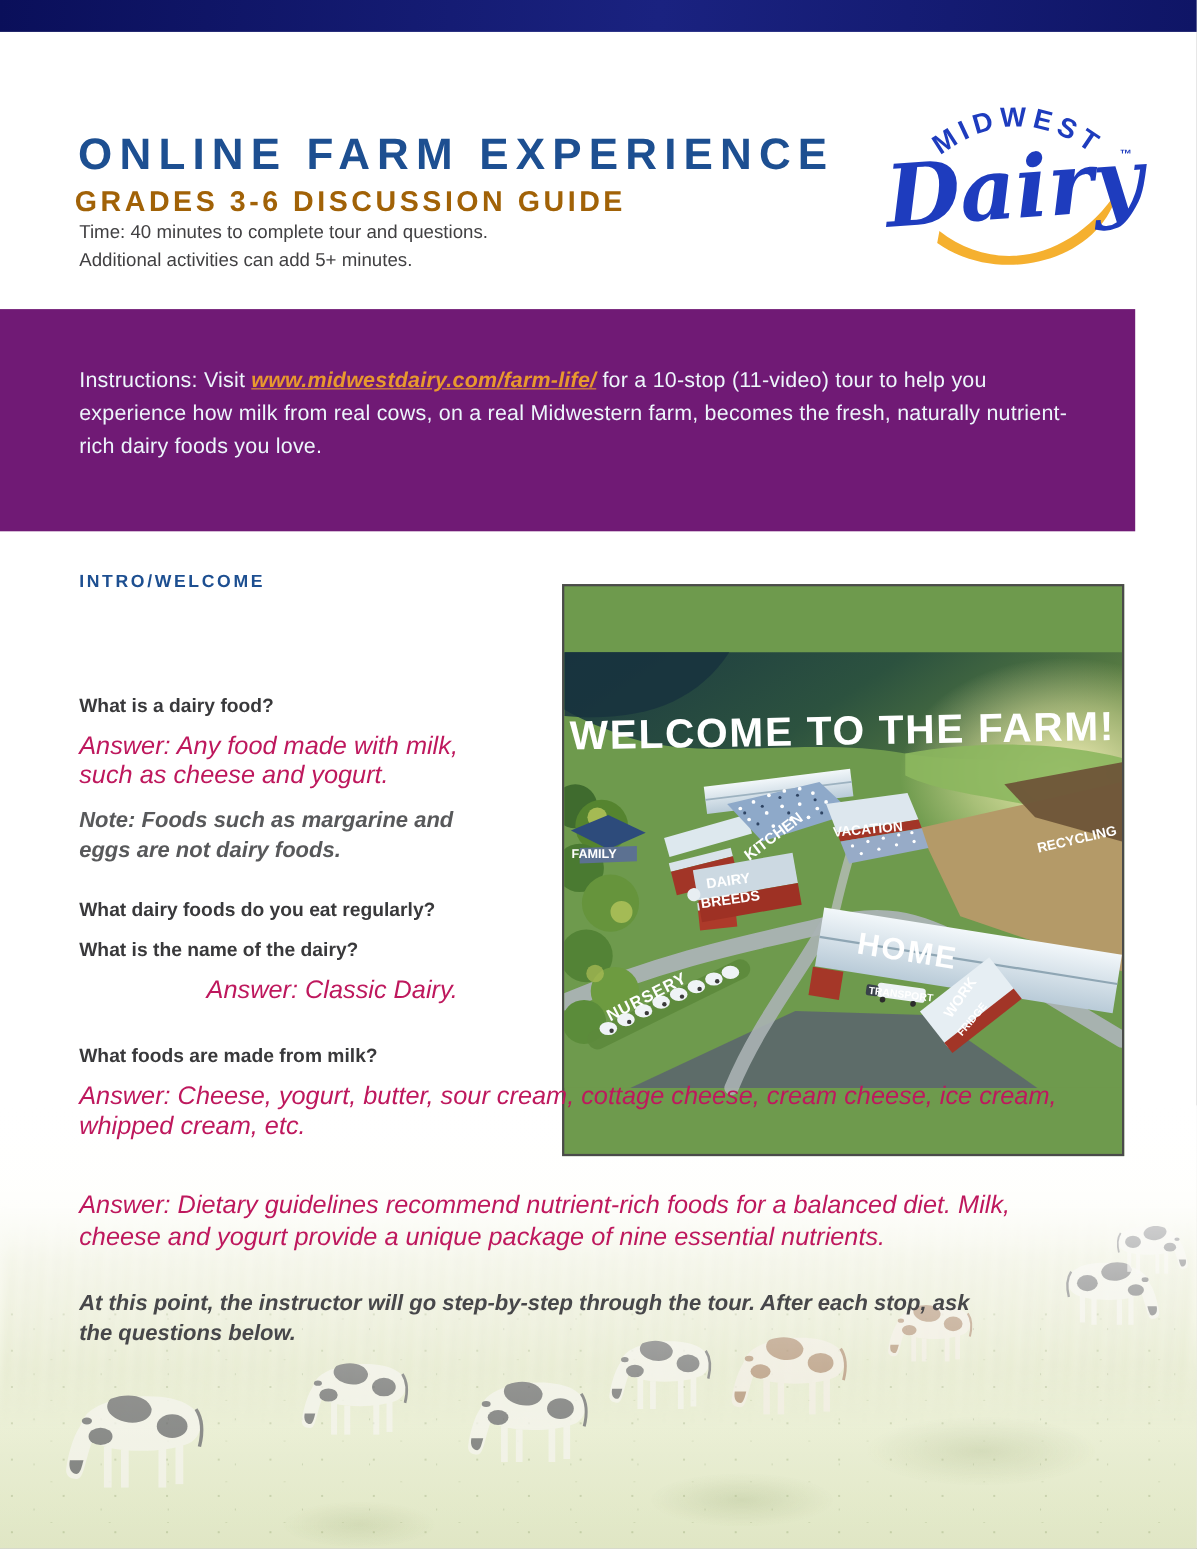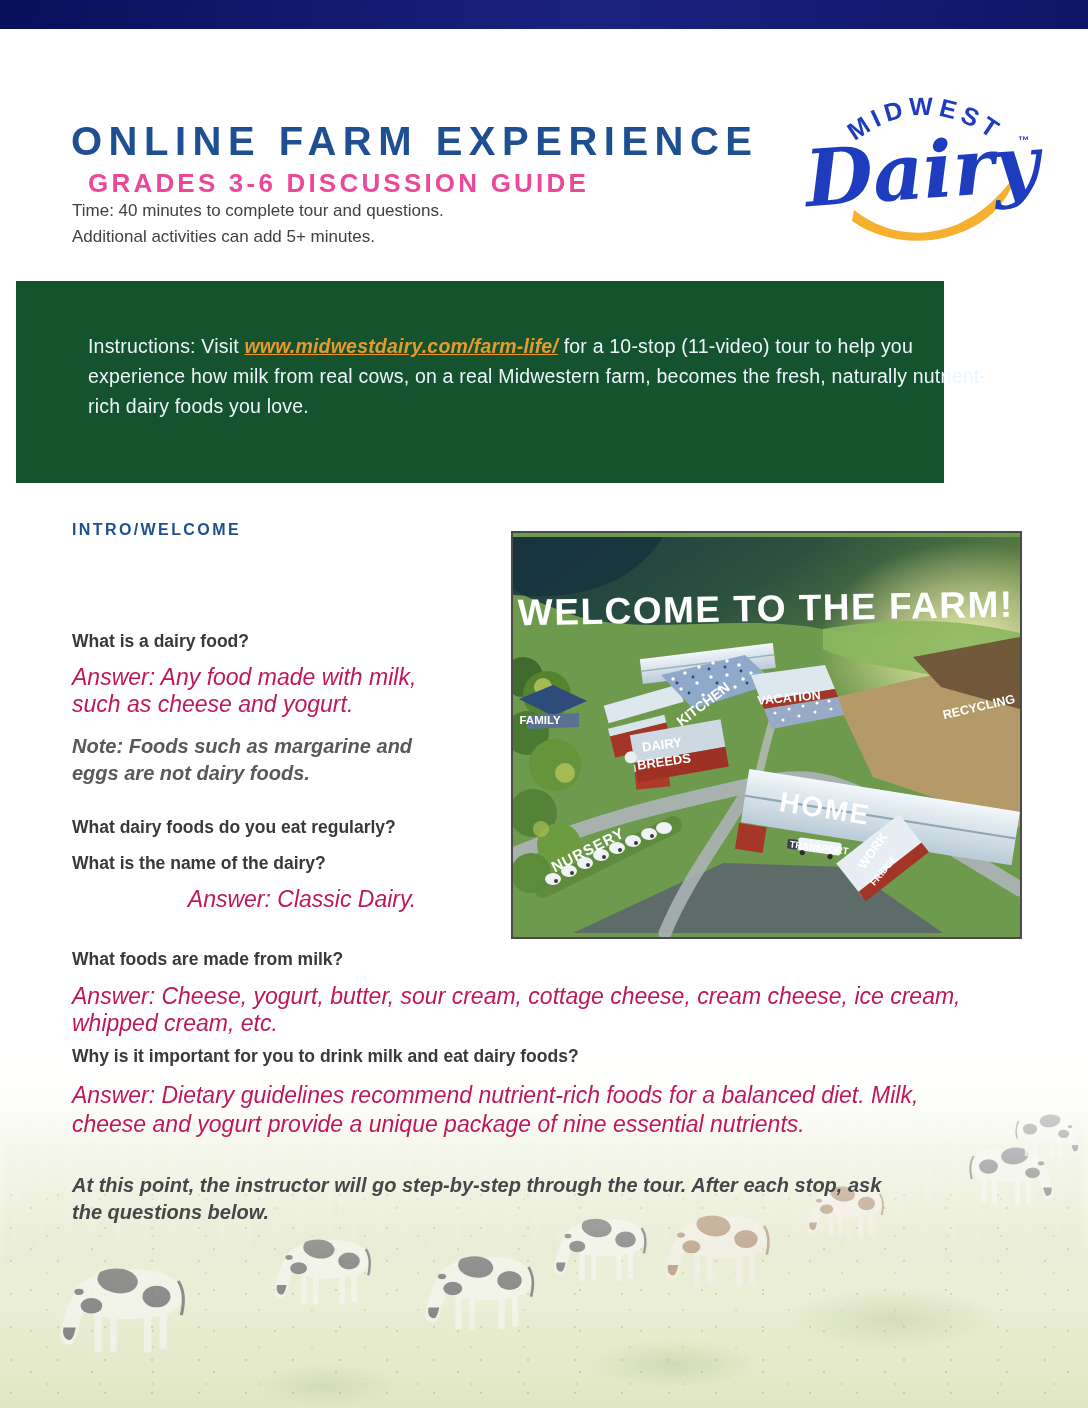--- a/index.html
+++ b/index.html
@@ -13,34 +13,34 @@
   .topbar {
     position:absolute; left:0; top:0; width:1088px; height:29px;
     background:linear-gradient(95deg,#0a0f5a 0%,#1a2280 55%,#0f1566 100%);
   }
   
   .title {
     position:absolute; left:71px; top:119px; margin:0;
     font-size:40px; font-weight:700; letter-spacing:6.5px; color:#1d4f91; white-space:nowrap;
   }
   .subtitle {
-    position:absolute; left:88px; top:168px; margin:0;
-    font-size:26px; font-weight:700; letter-spacing:3.2px; color:#ec4899; white-space:nowrap;
+    position:absolute; left:68px; top:168px; margin:0;
+    font-size:26px; font-weight:700; letter-spacing:3.2px; color:#a16207; white-space:nowrap;
   }
   .timeline { position:absolute; left:72px; margin:0; font-size:17px; color:#414042; }
   .t1 { top:201px; } .t2 { top:227px; }
   
   .logo { position:absolute; left:812px; top:80px; width:226px; height:162px; }
   .logo svg { display:block; width:100%; height:100%; overflow:visible; }
   .logo-arc { font-size:25px; font-weight:700; letter-spacing:5px; fill:#1e3cbe; }
   .logo-script { font-family:"DejaVu Serif", serif; font-style:italic; font-weight:700; font-size:78px; fill:#1e3cbe; }
   .logo-tm { font-size:11px; font-weight:700; fill:#1e3cbe; }
   
   .band {
-    position:absolute; left:0; top:281px; width:928px; height:202px; background:#14532d;margin-left:16px;
+    position:absolute; left:0; top:281px; width:1032px; height:202px; background:#701a75;
   }
   .band p {
     position:absolute; left:72px; top:50px; width:905px; margin:0;
     font-size:19.5px; line-height:30px; color:#edf6fc; letter-spacing:0.2px;
   }
   .band .link { color:#e8992e; font-weight:700; font-style:italic; text-decoration:underline; cursor:pointer; }
   
   .intro-heading {
     position:absolute; left:72px; top:521px; margin:0;
     font-size:16px; font-weight:700; letter-spacing:2.4px; color:#1d4f91;
@@ -56,21 +56,21 @@
   #q3 { left:72px; top:814px; width:460px; }
   #q4 { left:72px; top:850px; width:460px; }
   #a4 { left:72px; top:886px; width:460px;text-align:center; }
   #q5 { left:72px; top:946px; width:700px; }
   #a5 { left:72px; top:983px; width:935px; }
   #q6 { left:72px; top:1043px; width:800px; }
   #a6 { left:72px; top:1081px; width:920px; line-height:29px; }
   #instructor { left:72px; top:1172px; width:820px; z-index:6; color:#47474a; }
   
   .farm {
-    position:absolute; left:511px; top:531px; width:511px; height:408px;
+    position:absolute; left:511px; top:531px; width:511px; height:520px;
     border:2px solid #4a4a4a; box-sizing:border-box; background:#6e9a4d; z-index:3;
   }
   .farm svg { display:block; width:100%; height:100%; }
   .farm text { fill:#ffffff; font-weight:700; font-family:"Liberation Sans", sans-serif; }
   
   .pasture { position:absolute; left:0; top:1005px; width:1088px; height:403px; z-index:1;
     background:linear-gradient(to bottom,#ffffff 0%,#fdfdf6 18%,#f5f6e6 38%,#ecf0d6 58%,#e4eac9 78%,#dde4bf 100%);
   }
   .corn {
     position:absolute; left:0; right:0; top:90px; height:205px; opacity:.5; filter:blur(4px);
@@ -300,21 +300,20 @@
       <text x="312" y="281" font-size="28" letter-spacing="2" text-anchor="middle" transform="rotate(9 312 272)">HOME</text>
       <text x="75" y="318" font-size="15" letter-spacing="1" text-anchor="middle" transform="rotate(-27 75 313)">NURSERY</text>
       <text x="306" y="314" font-size="9.5" text-anchor="middle" transform="rotate(7 306 311)">TRANSPORT</text>
       <text x="360" y="318" font-size="13" text-anchor="middle" transform="rotate(-55 360 314)">WORK</text>
       <text x="370" y="337" font-size="9.5" text-anchor="middle" transform="rotate(-50 370 333)">FRIDGE</text>
     </svg>
   </figure>
 
   <p class="qa q" id="q5">What foods are made from milk?</p>
   <p class="qa a" id="a5">Answer: Cheese, yogurt, butter, sour cream, cottage cheese, cream cheese, ice cream, whipped cream, etc.</p>
-  <p class="qa q" id="q6">Why is it important for you to drink milk and eat dairy foods?</p>
   <p class="qa a" id="a6">Answer: Dietary guidelines recommend nutrient-rich foods for a balanced diet. Milk, cheese and yogurt provide a unique package of nine essential nutrients.</p>
   <p class="qa note" id="instructor">At this point, the instructor will go step-by-step through the tour. After each stop, ask the questions below.</p>
 
   <div class="pasture">
     <div class="corn"></div>
     <div class="grass"></div>
     <svg class="cows" viewBox="0 0 1088 403">
       <defs>
         <g id="cowSym">
           <rect x="30" y="42" width="4.5" height="24" fill="var(--base)"></rect>

